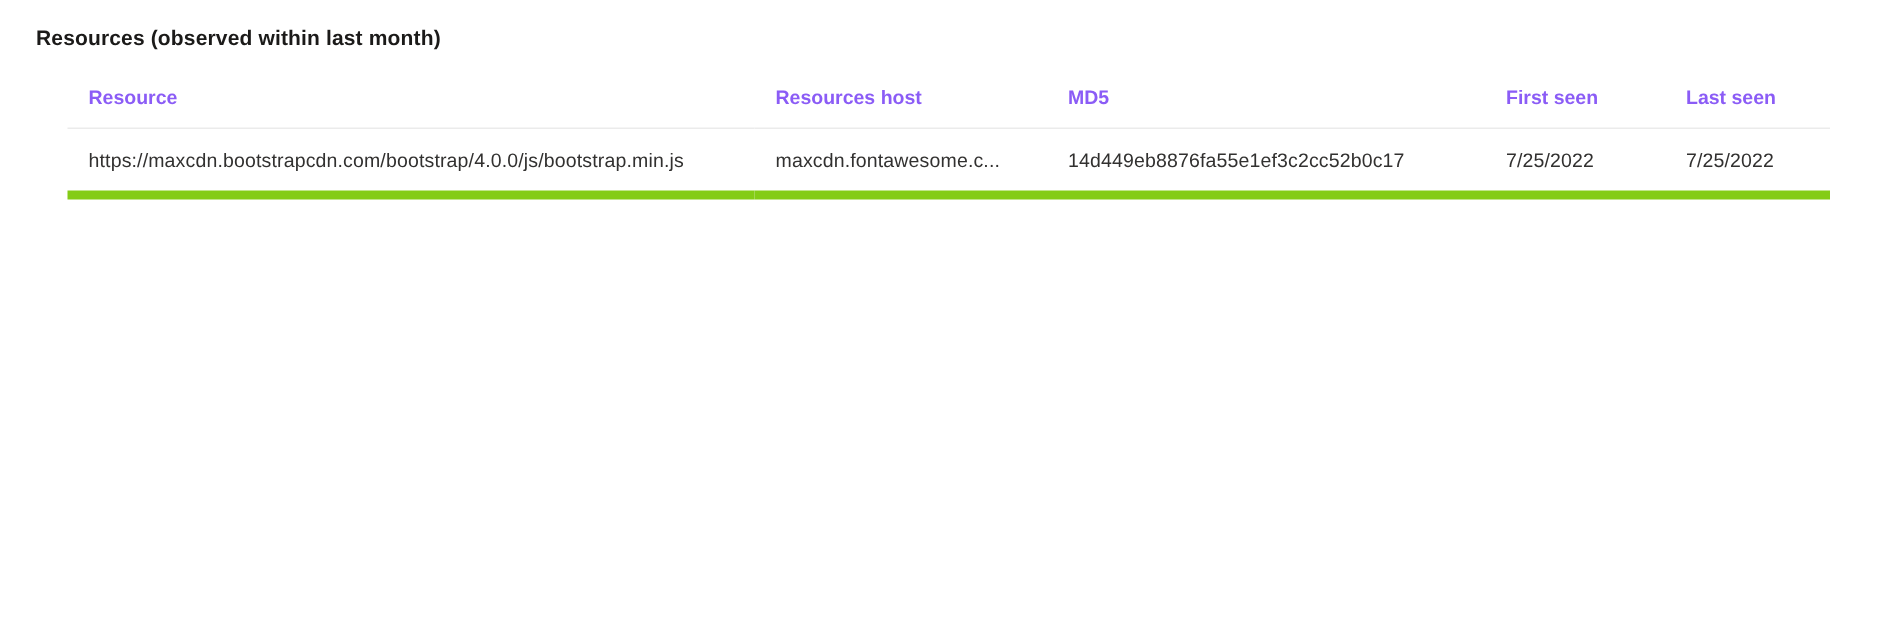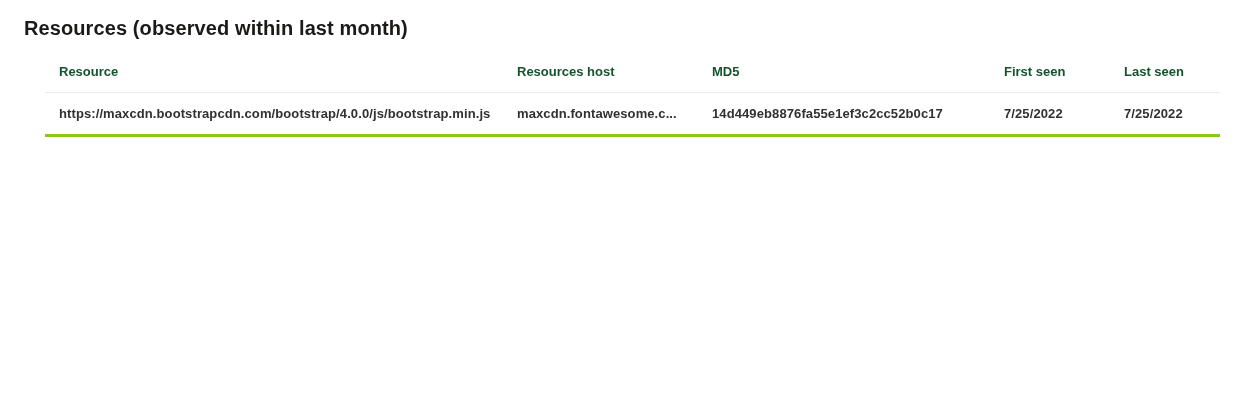--- a/index.html
+++ b/index.html
@@ -4,50 +4,50 @@
 <style>
   * { box-sizing: border-box; margin: 0; padding: 0; }
   html, body {
     width: 1257px;
     height: 418px;
     background: #ffffff;
     font-family: "Liberation Sans", "DejaVu Sans", sans-serif;
     overflow: hidden;
   }
   .page-title {
-    font-size: 20px;
+    font-size: 14px;
     font-weight: 700;
     color: #1b1a19;
     padding: 17px 0 0 24px;
     letter-spacing: 0.1px;
   }
   .table-wrap {
     margin: 20px 37px 0 45px;
   }
   table.resources {
     width: 100%;
     border-collapse: collapse;
     table-layout: fixed;
   }
   table.resources th {
     text-align: left;
     font-size: 13px;
     font-weight: 600;
-    color: #14532d;
+    color: #8b5cf6;
     padding: 4px 12px 13px 14px;
     border-bottom: 1px solid #ebebeb;
     white-space: nowrap;
     overflow: hidden;
   }
   table.resources td {
     font-size: 13px;
-    font-weight: 700;
+    font-weight: 400;
     color: #323130;
     padding: 13px 12px 13px 14px;
-    border-bottom: 3px solid #84cc16;
+    border-bottom: 6px solid #84cc16;
     white-space: nowrap;
     overflow: hidden;
     letter-spacing: 0.1px;
   }
   col.c-resource  { width: 458px; }
   col.c-host      { width: 195px; }
   col.c-md5       { width: 292px; }
   col.c-first     { width: 120px; }
   col.c-last      { width: auto;  }
 </style>

